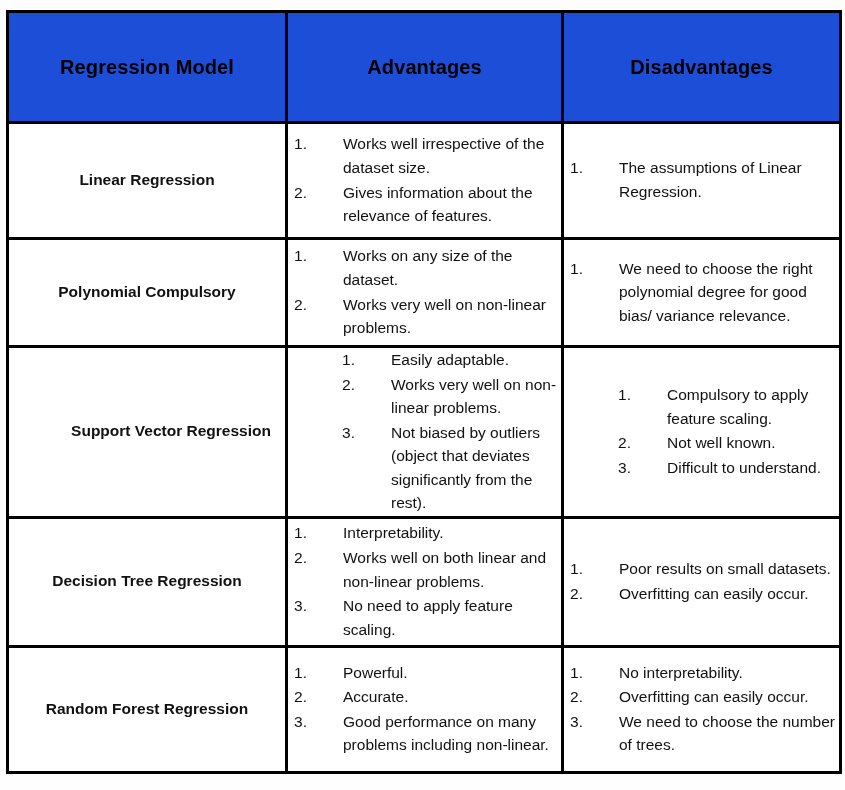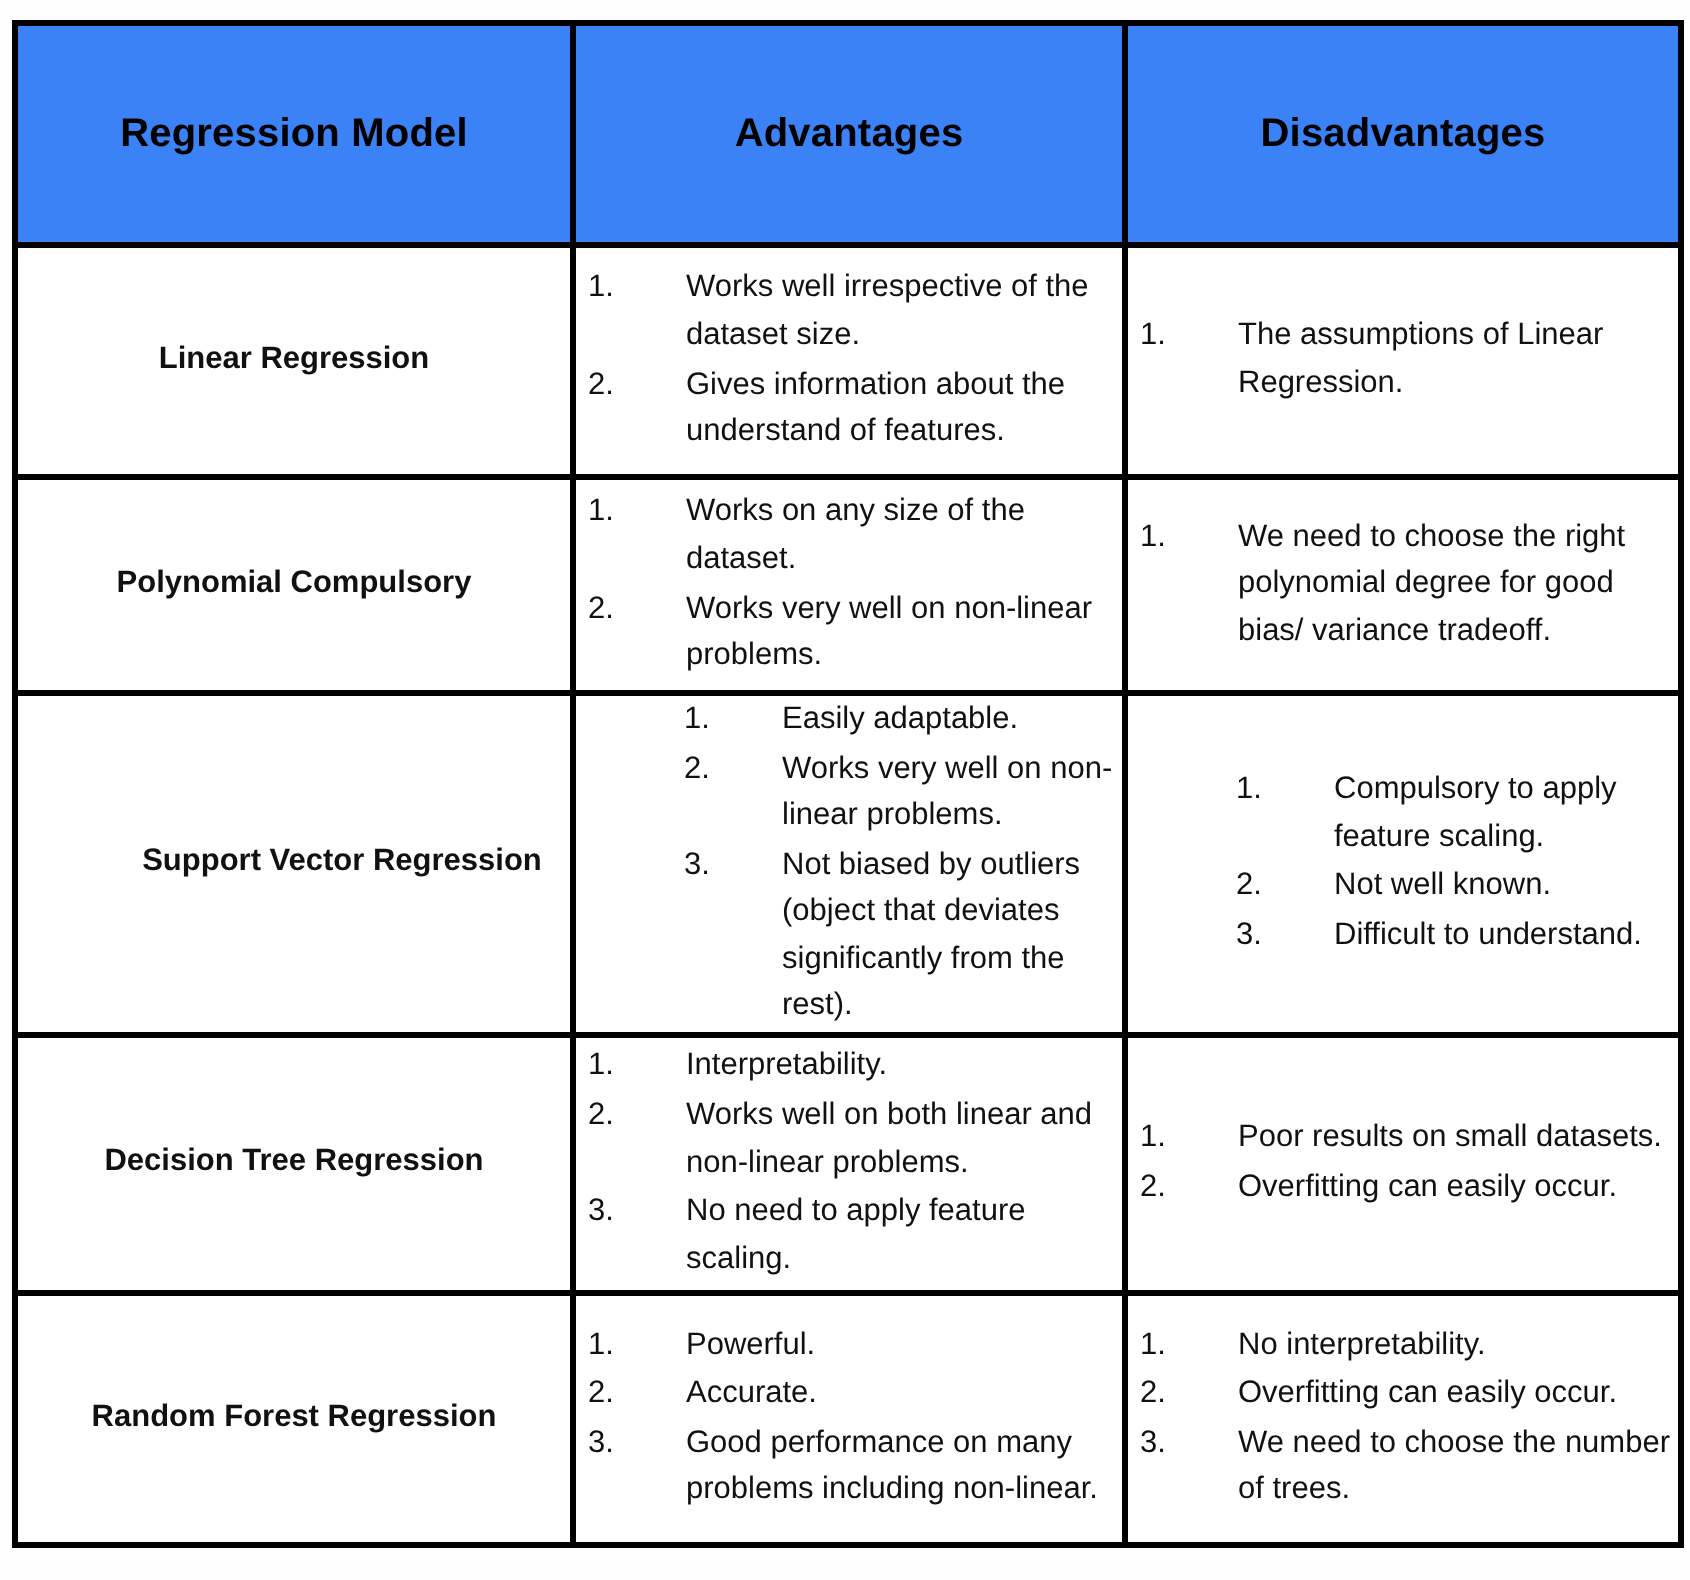--- a/index.html
+++ b/index.html
@@ -33,21 +33,21 @@
   table.cmp col.c-model  { width: 279px; }
   table.cmp col.c-adv    { width: 276px; }
   table.cmp col.c-dis    { width: 278px; }
 
   table.cmp th, table.cmp td {
     border: 3px solid #000000;
     vertical-align: middle;
     padding: 0;
   }
   thead th {
-    background: #3b82f6;
+    background: #1d4ed8;
     color: #000000;
     font-weight: bold;
     font-size: 20px;
     height: 108px;
     text-align: center;
     letter-spacing: 0.1px;
   }
   td.model-cell {
     text-align: center;
     font-size: 15.5px;
@@ -112,41 +112,41 @@
       </tr>
     </thead>
 
     <tbody>
 
       <tr class="r-linear">
         <td class="model-cell">Linear Regression</td>
         <td class="list-cell">
           <ol class="pts">
             <li>Works well irrespective of the dataset size.</li>
-            <li>Gives information about the understand of features.</li>
+            <li>Gives information about the relevance of features.</li>
           </ol>
         </td>
         <td class="list-cell">
           <ol class="pts">
             <li>The assumptions of Linear Regression.</li>
           </ol>
         </td>
       </tr>
 
       <tr class="r-poly">
         <td class="model-cell">Polynomial Compulsory</td>
         <td class="list-cell">
           <ol class="pts">
             <li>Works on any size of the dataset.</li>
             <li>Works very well on non-linear problems.</li>
           </ol>
         </td>
         <td class="list-cell">
           <ol class="pts">
-            <li>We need to choose the right polynomial degree for good bias/ variance tradeoff.</li>
+            <li>We need to choose the right polynomial degree for good bias/ variance relevance.</li>
           </ol>
         </td>
       </tr>
 
       <tr class="r-svr">
         <td class="model-cell">Support Vector Regression</td>
         <td class="list-cell">
           <ol class="pts">
             <li>Easily adaptable.</li>
             <li>Works very well on non-linear problems.</li>

